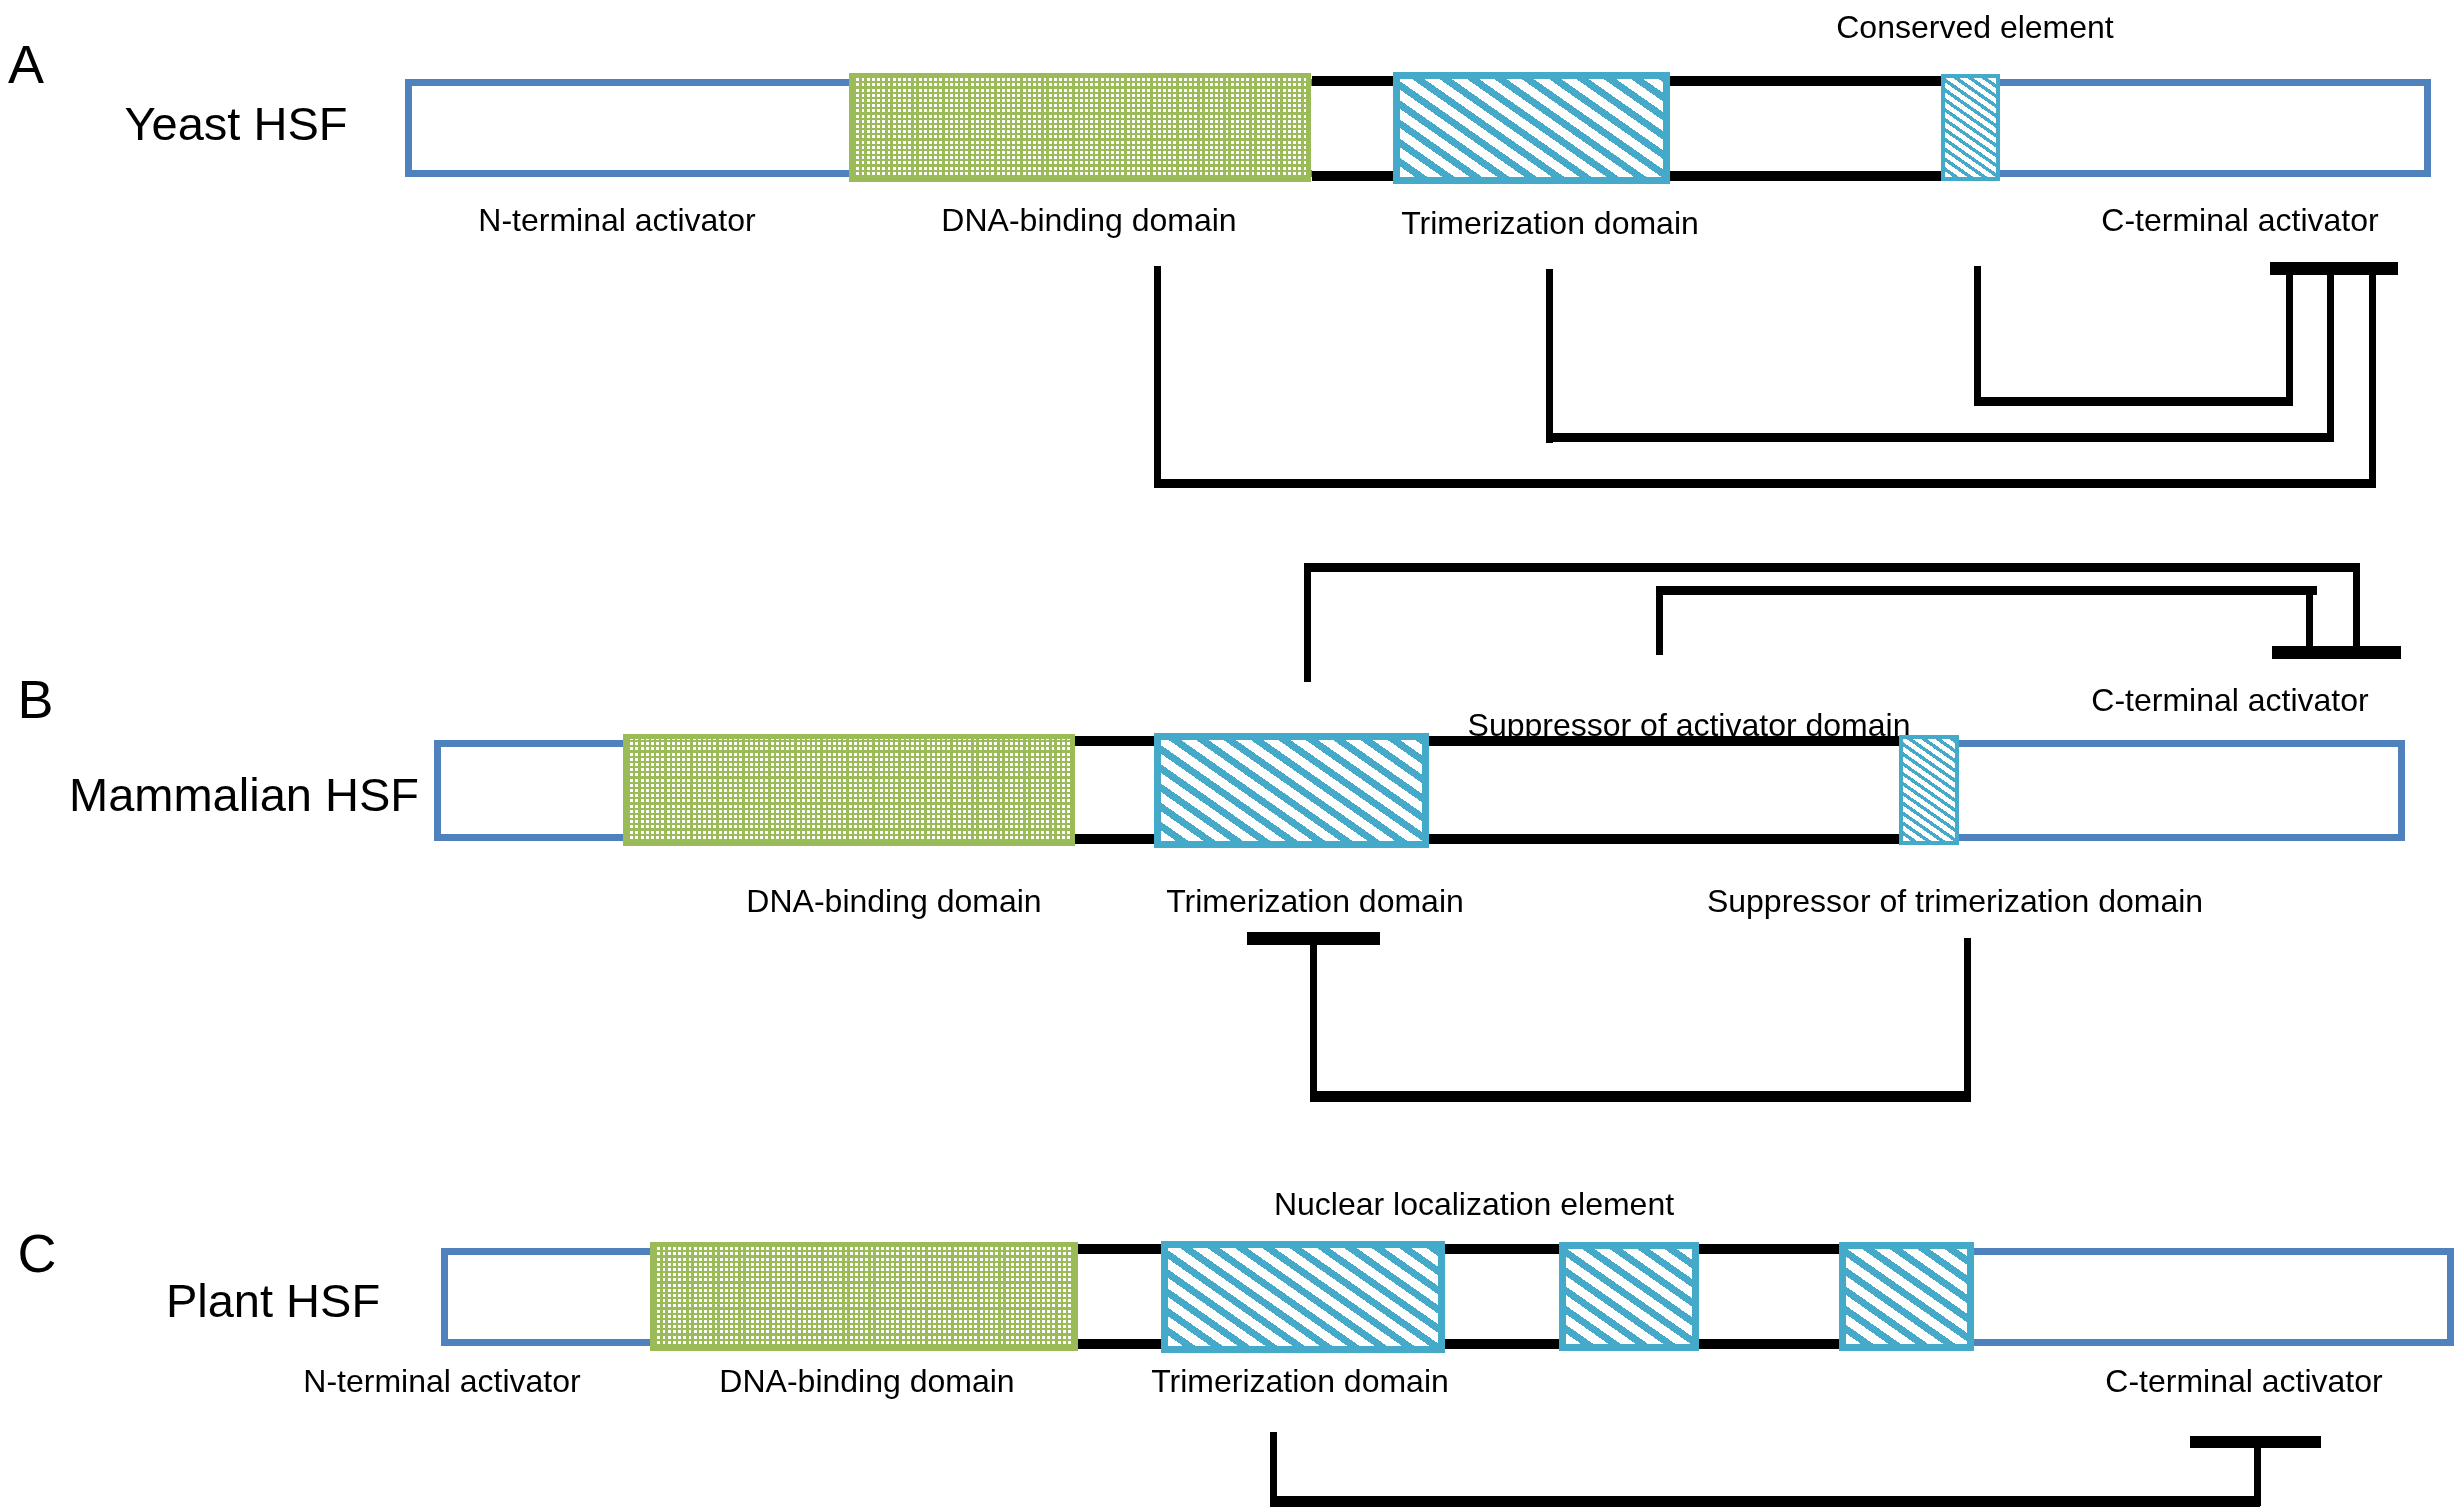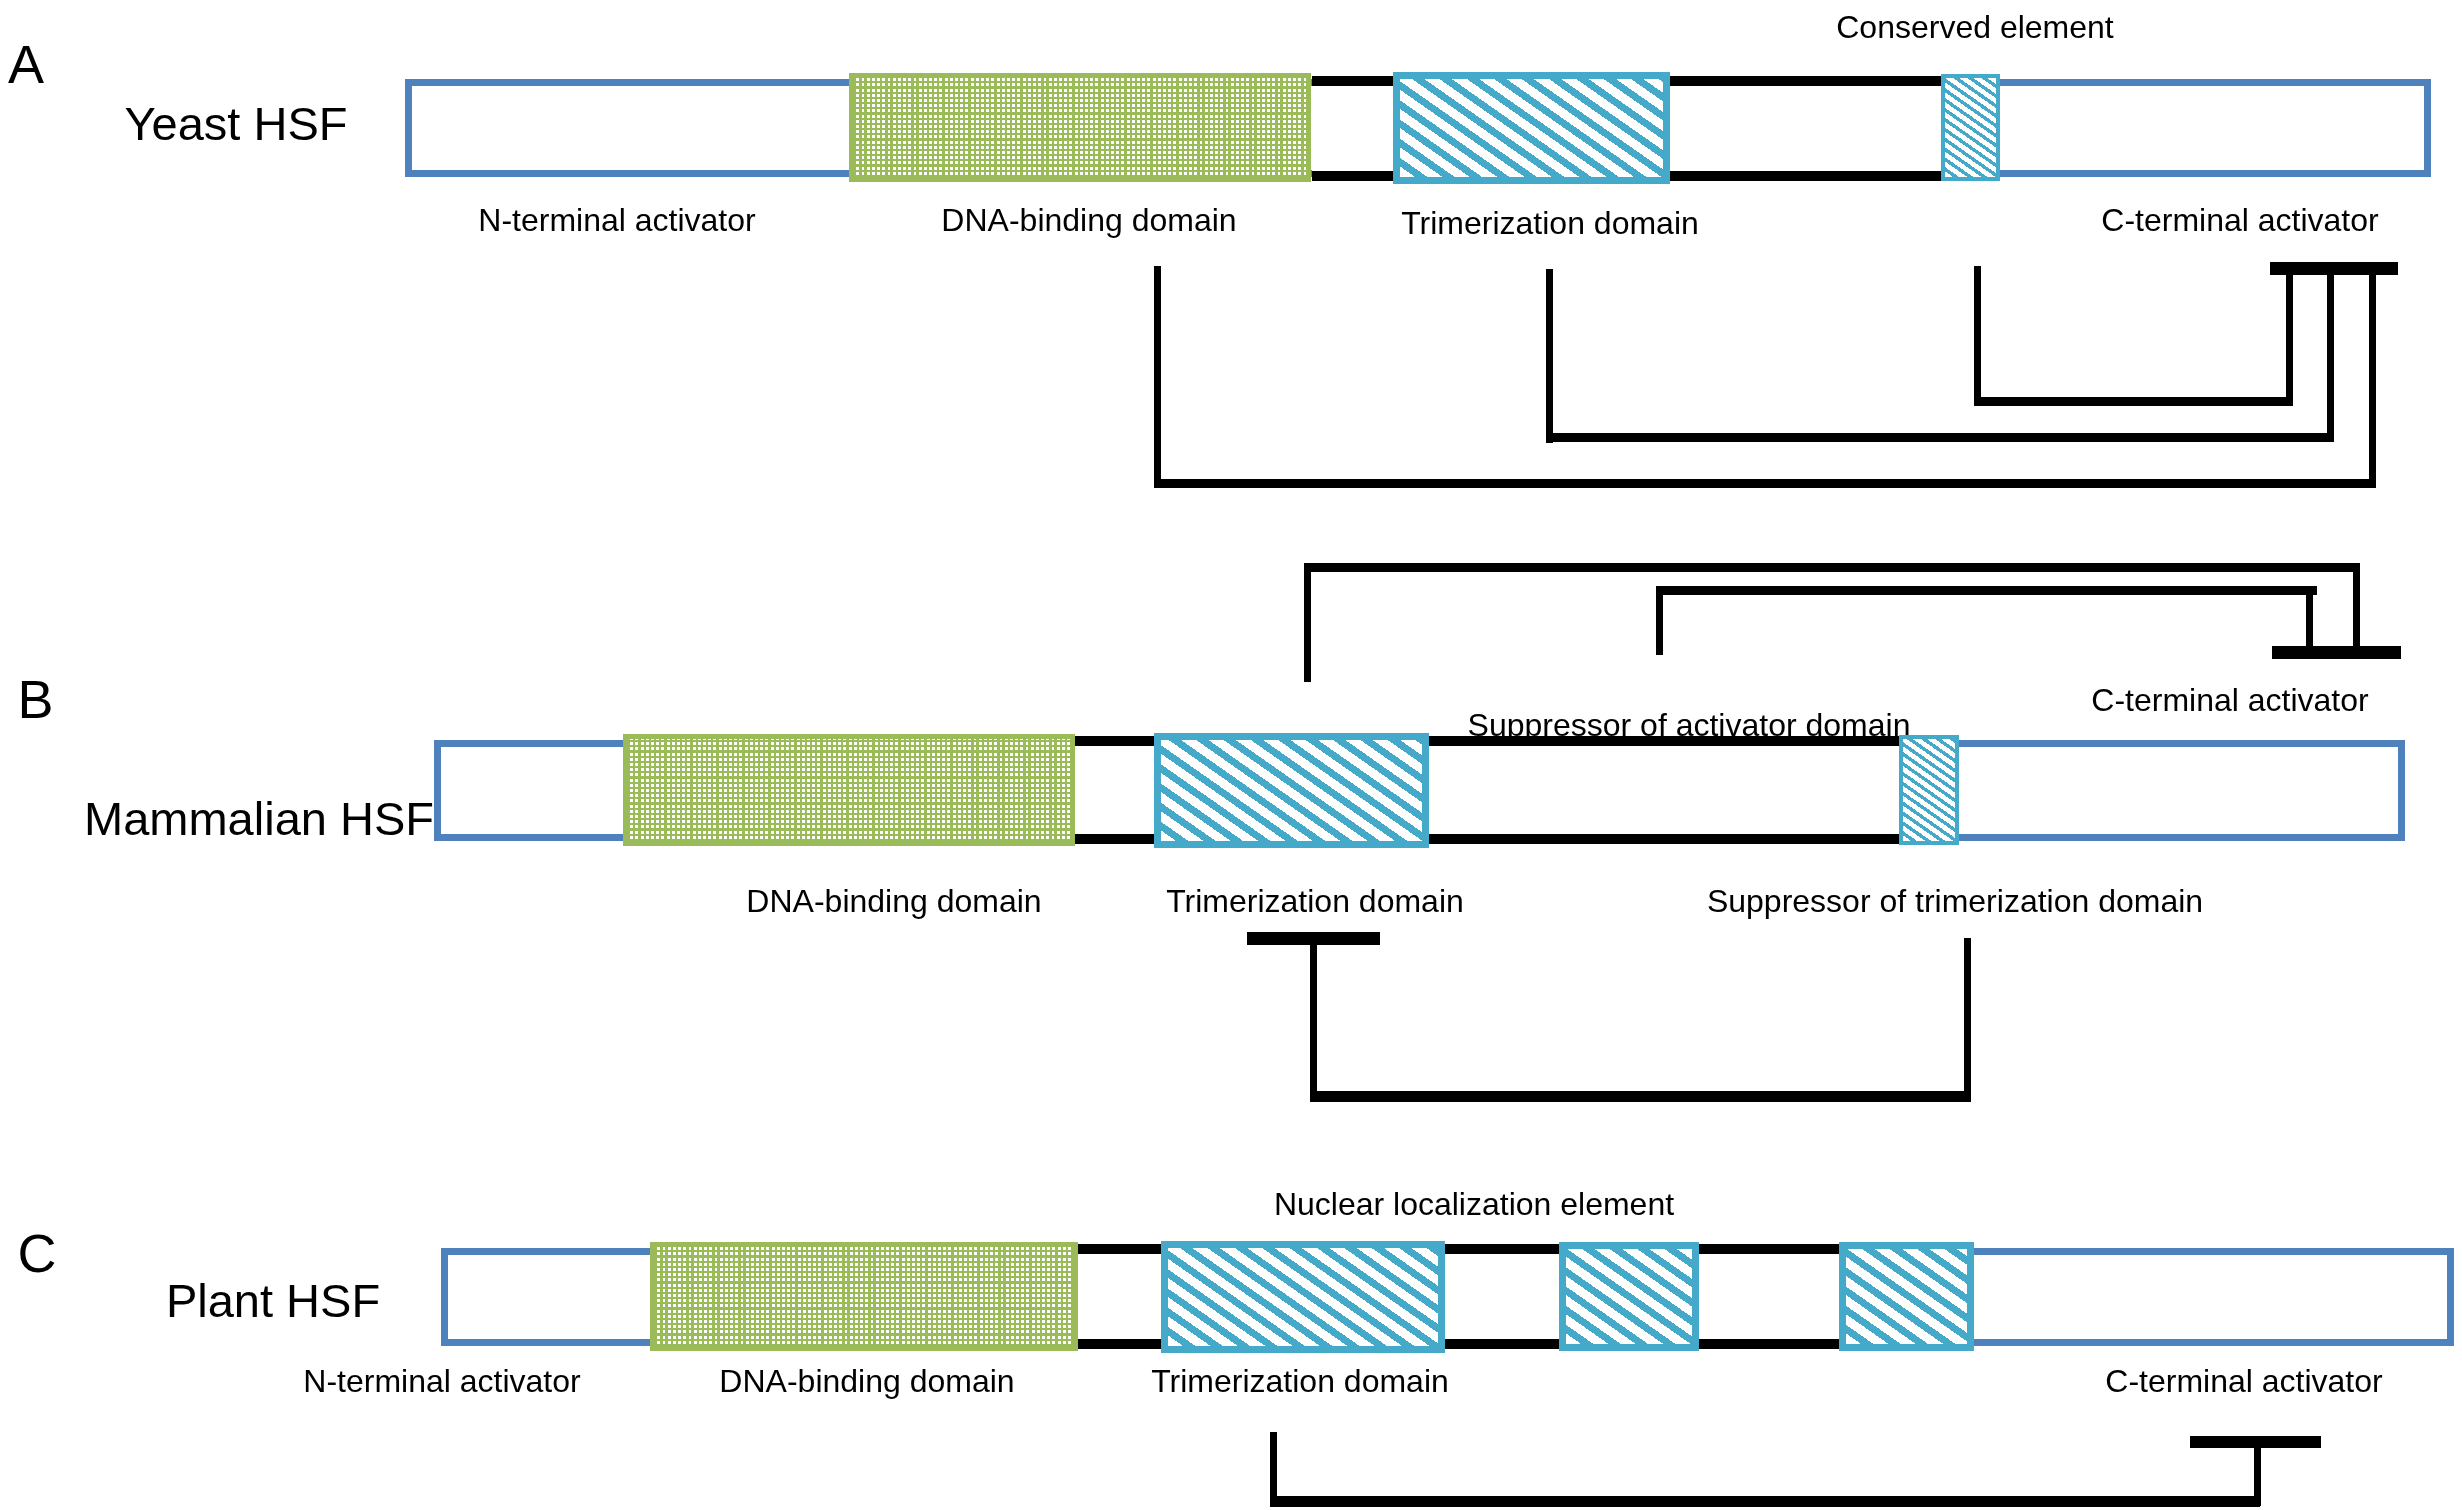--- a/index.html
+++ b/index.html
@@ -104,21 +104,21 @@
 
   <div class="line" style="left:1546px;top:269px;width:7px;height:174px;"></div>
   <div class="line" style="left:1546px;top:433px;width:788px;height:9.3px;"></div>
   <div class="line" style="left:2327px;top:273px;width:7px;height:169px;"></div>
 
   <div class="line" style="left:1974px;top:266px;width:7px;height:140px;"></div>
   <div class="line" style="left:1974px;top:397px;width:318px;height:9.3px;"></div>
   <div class="line" style="left:2286px;top:273px;width:7px;height:133px;"></div>
 
   <div class="panel-letter" style="left:17.5px;top:672px;">B</div>
-  <div class="hsf-name" style="left:244px;top:795px;margin-left:15px;">Mammalian HSF</div>
+  <div class="hsf-name" style="left:244px;top:771px;">Mammalian HSF</div>
 
   <div class="line" style="left:1304px;top:563px;width:1056px;height:9.3px;"></div>
   <div class="line" style="left:1304px;top:563px;width:7px;height:119px;"></div>
   <div class="line" style="left:2353px;top:563px;width:7px;height:83px;"></div>
   <div class="line" style="left:1656px;top:586px;width:661px;height:9.3px;"></div>
   <div class="line" style="left:1656px;top:586px;width:7px;height:69px;"></div>
   <div class="line" style="left:2306px;top:586px;width:7px;height:60px;"></div>
   <div class="line" style="left:2272px;top:646px;width:129px;height:12.8px;"></div>
 
   <div class="lbl" style="left:1689px;top:684px;margin-top:25px;">Suppressor of activator domain</div>

